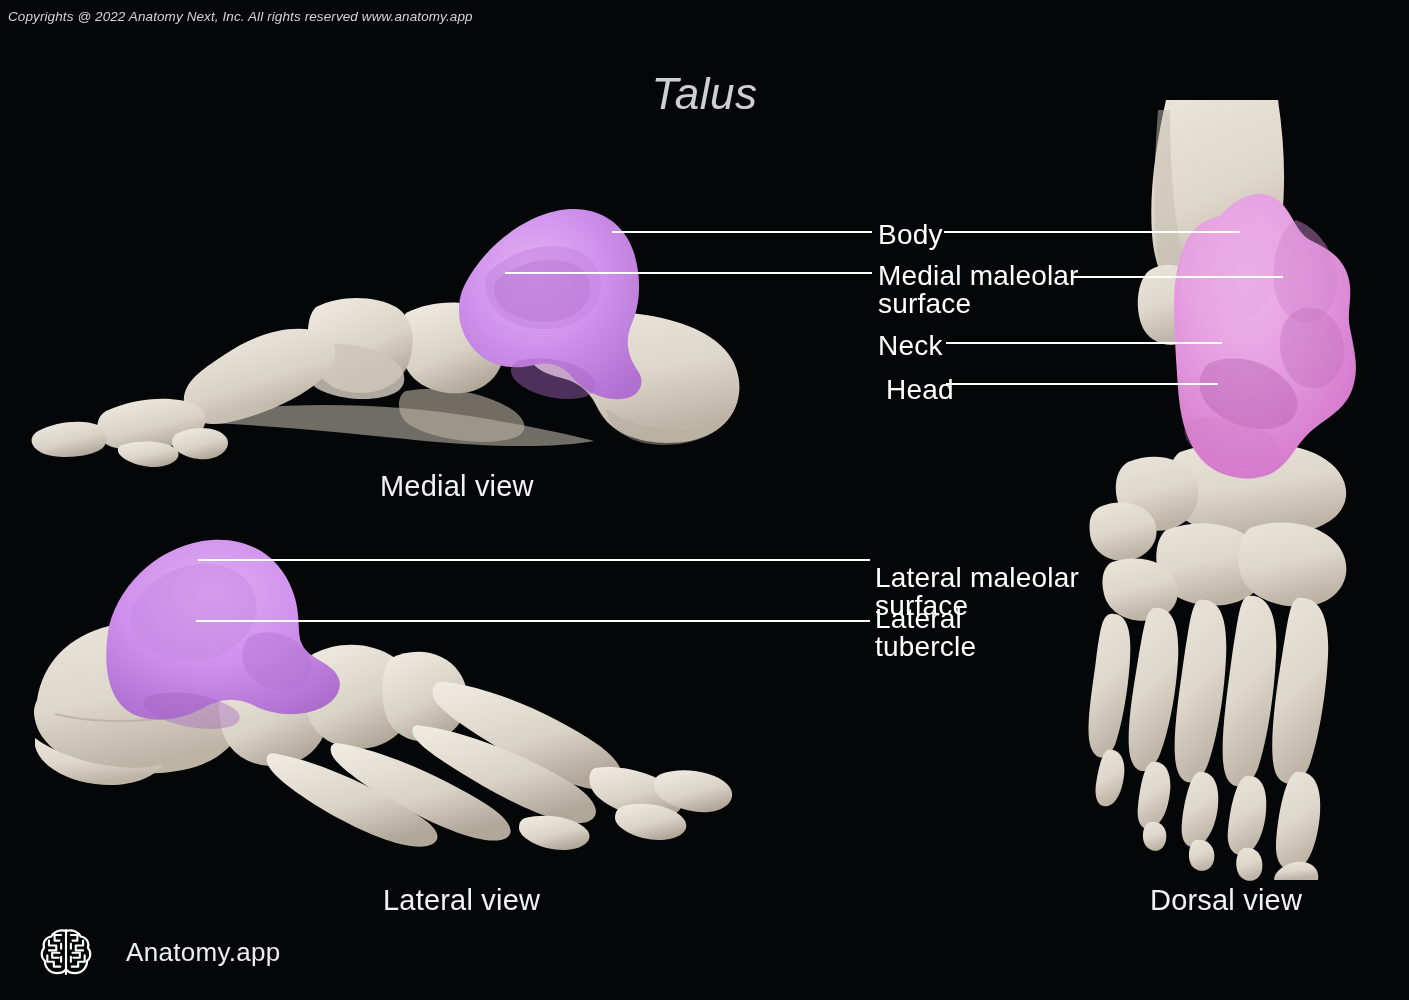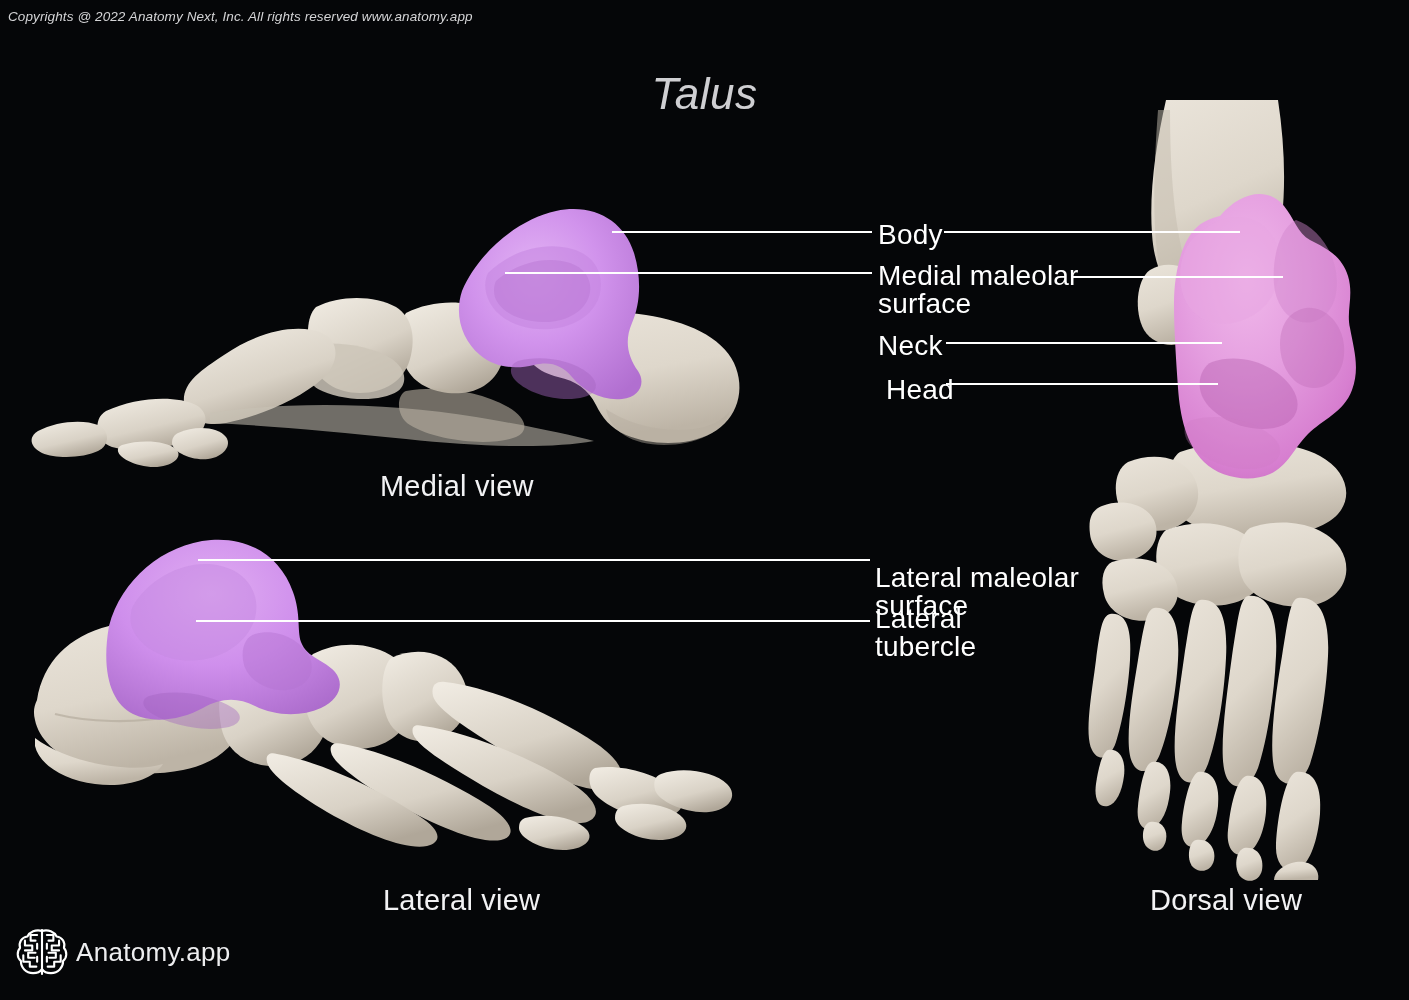--- a/index.html
+++ b/index.html
@@ -75,22 +75,22 @@
   
   .figure { position: absolute; }
   #fig-medial  { left: 10px;   top: 195px; width: 760px;  height: 290px; }
   #fig-lateral { left: 25px;   top: 530px; width: 730px;  height: 330px; }
   #fig-dorsal  { left: 1070px; top: 100px; width: 340px;  height: 780px; }
   .figure svg { display: block; width: 100%; height: 100%; overflow: visible; }
 
   
   #logo-wrap {
     position: absolute;
-    left: 16px; bottom: 22px;
-    display: flex; align-items: center; gap: 8px;
+    left: 40px; bottom: 22px;
+    display: flex; align-items: center; gap: 34px;
   }
   #logo-mark { width: 52px; height: 52px; flex: 0 0 52px; }
   #logo-text {
     font-size: 26px;
     color: #ededef;
     letter-spacing: 0.3px;
   }
 </style>
 </head>
 <body>

